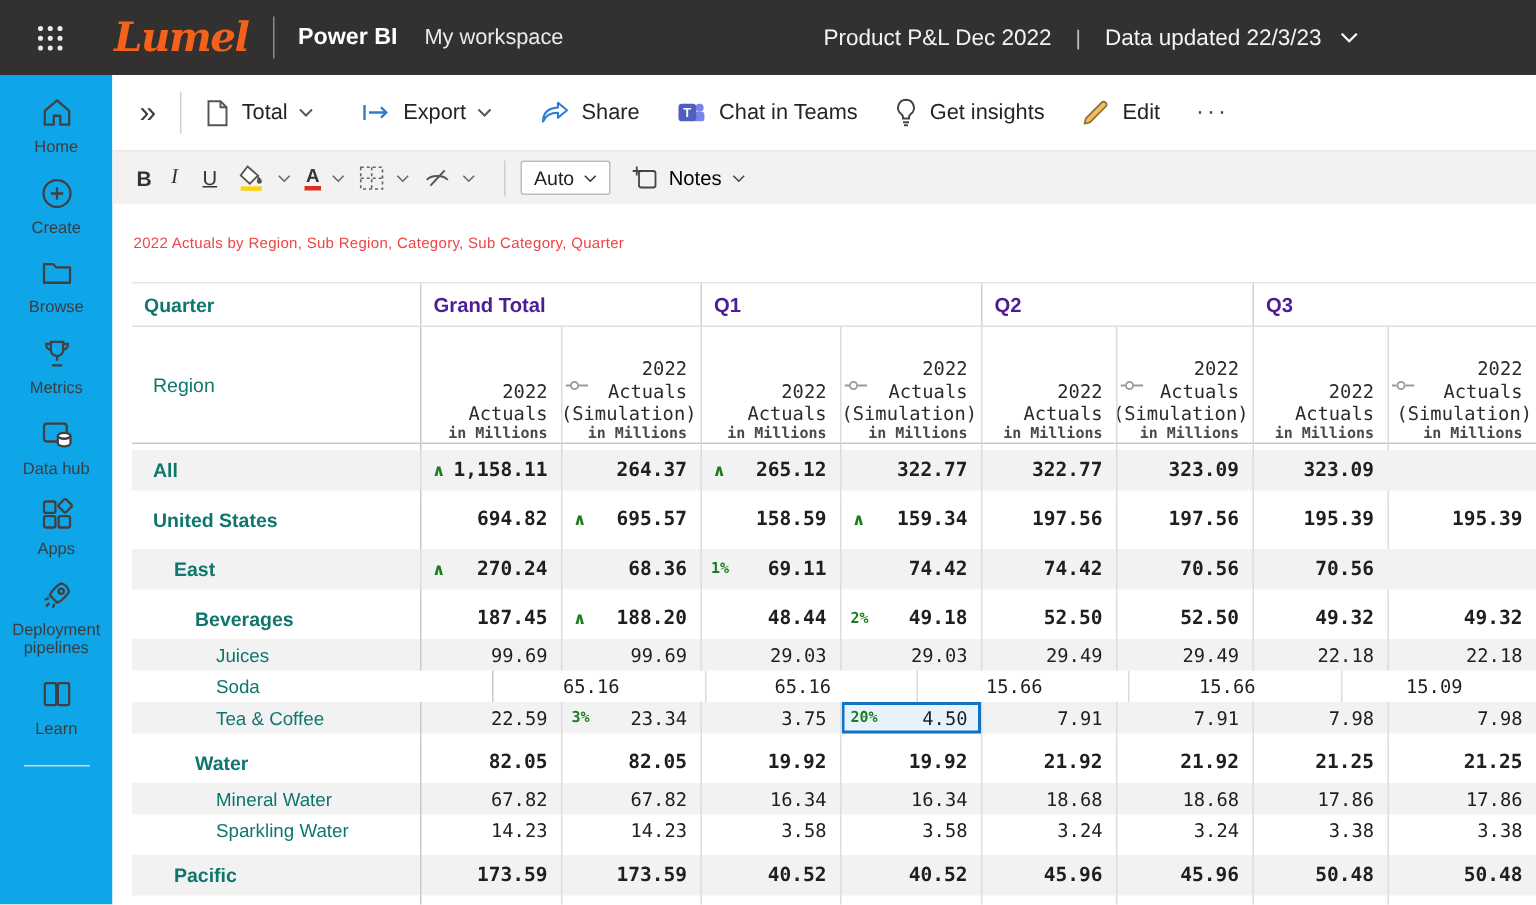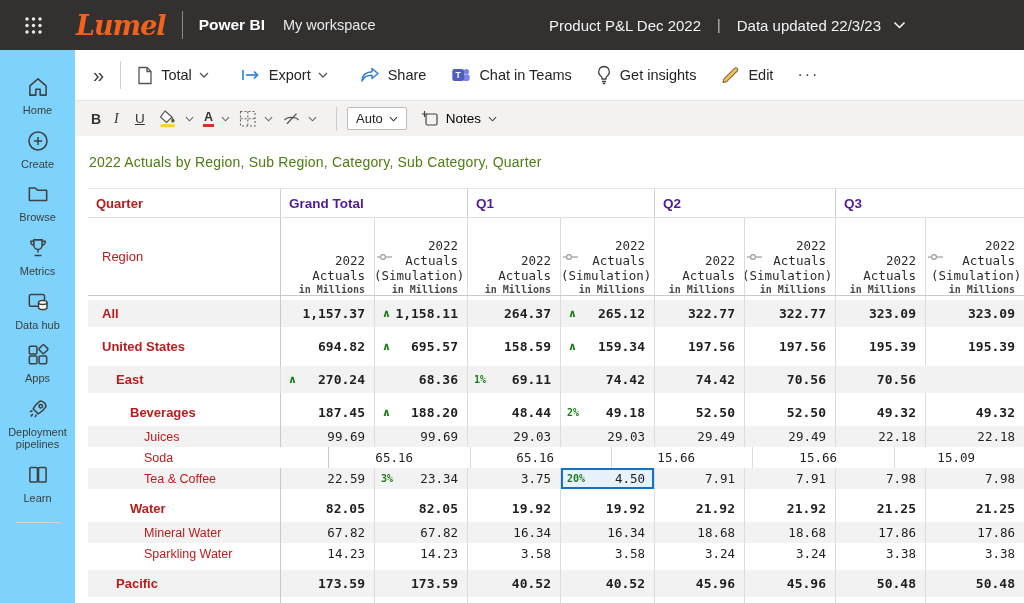--- a/index.html
+++ b/index.html
@@ -17,22 +17,22 @@
   #product { font-size:15.5px; font-weight:700; color:#fff; }
   #workspace { font-size:14.5px; margin-left:18px; color:#eaeaea; }
   #tb-right { margin-left:auto; display:flex; align-items:center; margin-right:118px; }
   #report-title { font-size:15px; }
   #tb-sep { margin:0 16px; color:#c0c0c0; font-size:14px; }
   #data-updated { font-size:15px; }
   #tb-chev { margin-left:12px; display:flex; cursor:pointer; }
 
   
   #sidebar { position:absolute; left:0; top:50px; width:75px; height:553px;
-             background:#7dd3fc; display:flex; flex-direction:column; align-items:center;
-             padding-top:24px; }
+             background:#0ea5e9; display:flex; flex-direction:column; align-items:center;
+             padding-top:12px; }
   .sb-item { width:72px; display:flex; flex-direction:column; align-items:center;
              margin-bottom:11px; cursor:pointer; }
   .sb-item svg { display:block; }
   .sb-label { margin-top:4px; font-size:11px; color:#3d3d3d; text-align:center;
               line-height:1.15; width:66px; }
   #sb-divider { margin-top:6px; width:44px; height:1px; background:#d4d4d4; }
 
   
   #main { position:absolute; left:75px; top:50px; width:949px; height:553px; background:#fff; }
 
@@ -55,32 +55,32 @@
   .t2-div { width:1px; height:24px; background:#cdcdcd; margin:0 10px; }
   #auto-box { background:#fff; border:1px solid #bdbdbd; border-radius:2px;
               padding:3px 8px; font-size:13px; color:#222; display:flex; align-items:center;
               cursor:pointer; }
   #auto-box .chev { margin-left:6px; }
   #notes-group { display:flex; align-items:center; margin-left:14px; cursor:pointer;
                  font-size:13.5px; color:#000000; }
   #notes-group svg { margin-right:6px; }
 
   #visual-title { height:52px; display:flex; align-items:center; padding-left:14px;
-                  font-size:14px; color:#4d7c0f; letter-spacing:0.2px; }
+                  font-size:10px; color:#ef4444; letter-spacing:0.2px; }
 
   
   #matrix { position:absolute; left:13px; top:138px; width:936px; }
   .grid-row { display:grid;
     grid-template-columns:192px 94px 93px 93px 94px 90px 91px 90px 99px; }
   .cell { display:flex; align-items:center; overflow:hidden; }
   .num-cell { justify-content:flex-end; padding-right:9px; position:relative;
               border-left:1px solid #dcdcdc;
               font-family:"DejaVu Sans Mono", monospace; font-size:12.5px; color:#1f1f1f; }
   .first-num { border-left:1px solid #c9c9c9; }
-  .label-cell { padding-left:14px; font-size:12.5px; color:#b91c1c; }
+  .label-cell { padding-left:14px; font-size:12.5px; color:#0f766e; }
 
   #hrow1 { height:30px; border-top:1px solid #e5e5e5; border-bottom:1px solid #dedede; }
   #hrow1 .corner { font-weight:700; font-size:13px; padding-left:8px; }
   .group-cell { grid-column:span 2; font-weight:700; font-size:13.5px; color:#4c1d95;
                 padding-left:8px; border-left:1px solid #cfcfcf; display:flex; align-items:center; }
   #hrow2 { height:78px; border-bottom:1px solid #c9c9c9; }
   #hrow2 .corner { font-size:13px; }
   .measure { flex-direction:column; justify-content:flex-end; align-items:flex-end; }
   .measure .m1 { font-size:12.5px; color:#2b2b2b; text-align:right; line-height:1.2; max-width:84px; }
   .measure .m2 { font-size:10px; font-weight:700; color:#4a4a4a; margin-top:1px; }
@@ -424,21 +424,20 @@
             <div class="cell num-cell"></div>
             <div class="cell num-cell"></div>
             <div class="cell num-cell"></div>
             <div class="cell num-cell"></div>
             <div class="cell num-cell"></div>
             <div class="cell num-cell"></div>
             <div class="cell num-cell"></div>
           </div>
           <div class="grid-row data-row shade bold" style="height: 27px;">
             <div class="cell label-cell" style="padding-left: 14px;">All</div>
-            <div class="cell num-cell first-num">1,157.37</div>
             <div class="cell num-cell">
               <span class="ind caret">∧</span>
               <span>1,158.11</span>
             </div>
             <div class="cell num-cell">264.37</div>
             <div class="cell num-cell">
               <span class="ind caret">∧</span>
               <span>265.12</span>
             </div>
             <div class="cell num-cell">322.77</div>

